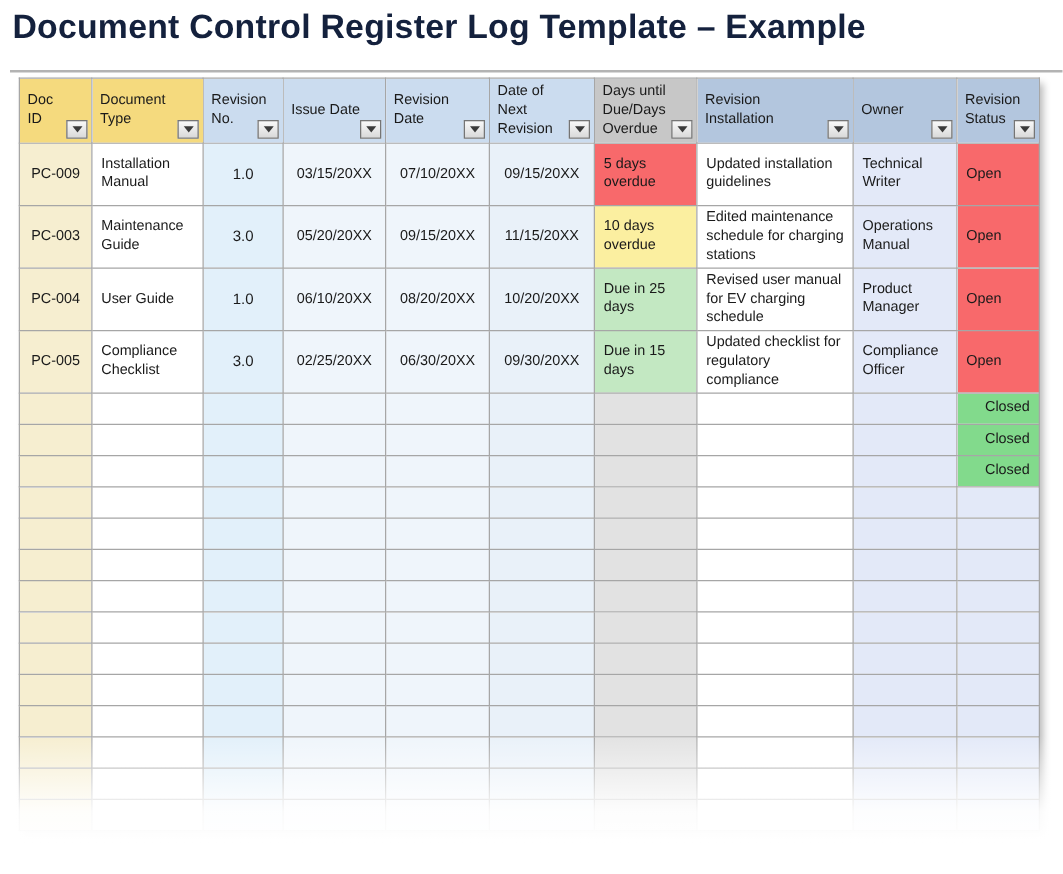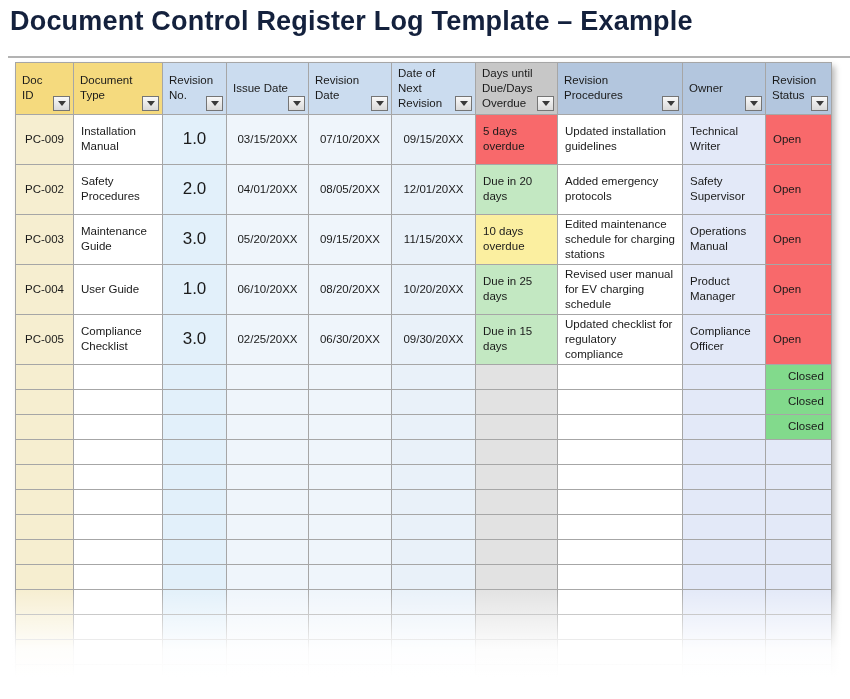--- a/index.html
+++ b/index.html
@@ -41,21 +41,21 @@
     width:0; height:0;
     border-left:4px solid transparent; border-right:4px solid transparent;
     border-top:5px solid #3a3a3a;
   }
 
   .data-row td { height:50px; }
   .short-row td { height:25px; }
   .cell { font-size:11.5px; line-height:1.3; padding:2px 5px; vertical-align:middle; }
   .a-left  { text-align:left; padding-left:7px; }
   .a-center{ text-align:center; }
-  .col-rev_no { font-size:17px; }
+  .col-rev_no { font-size:12px; }
 
   
   .h-yellow     { background:var(--header_yellow); }
   .h-blue-light { background:var(--header_blue_light); }
   .h-blue-med   { background:var(--header_blue_med); }
   .h-gray       { background:var(--header_gray); }
 
   
   .c-cream       { background:var(--cell_cream); }
   .c-white       { background:#ffffff; }
@@ -113,21 +113,21 @@
             </span></th>
           <th class="hdr h-blue-light"><span class="hlabel">Revision Date</span><span class="filter-btn">
               <span class="tri"></span>
             </span></th>
           <th class="hdr h-blue-light"><span class="hlabel">Date of Next Revision</span><span class="filter-btn">
               <span class="tri"></span>
             </span></th>
           <th class="hdr h-gray"><span class="hlabel">Days until Due/Days Overdue</span><span class="filter-btn">
               <span class="tri"></span>
             </span></th>
-          <th class="hdr h-blue-med"><span class="hlabel">Revision Procedures</span><span class="filter-btn">
+          <th class="hdr h-blue-med"><span class="hlabel">Revision Installation</span><span class="filter-btn">
               <span class="tri"></span>
             </span></th>
           <th class="hdr h-blue-med"><span class="hlabel">Owner</span><span class="filter-btn">
               <span class="tri"></span>
             </span></th>
           <th class="hdr h-blue-med"><span class="hlabel">Revision Status</span><span class="filter-btn">
               <span class="tri"></span>
             </span></th>
         </tr>
       </thead>
@@ -138,32 +138,20 @@
           <td class="cell c-blue-pale a-center col-rev_no">1.0</td>
           <td class="cell c-blue-faint a-center col-issue_date">03/15/20XX</td>
           <td class="cell c-blue-faint a-center col-rev_date">07/10/20XX</td>
           <td class="cell c-blue-faint2 a-center col-next_rev_date">09/15/20XX</td>
           <td class="cell c-gray a-left col-days v-red">5 days overdue</td>
           <td class="cell c-white a-left col-description">Updated installation guidelines</td>
           <td class="cell c-periwinkle a-left col-owner">Technical Writer</td>
           <td class="cell c-periwinkle a-left col-status v-red">Open</td>
         </tr>
         <tr class="data-row">
-          <td class="cell c-cream a-center col-doc_id">PC-002</td>
-          <td class="cell c-white a-left col-doc_type">Safety Procedures</td>
-          <td class="cell c-blue-pale a-center col-rev_no">2.0</td>
-          <td class="cell c-blue-faint a-center col-issue_date">04/01/20XX</td>
-          <td class="cell c-blue-faint a-center col-rev_date">08/05/20XX</td>
-          <td class="cell c-blue-faint2 a-center col-next_rev_date">12/01/20XX</td>
-          <td class="cell c-gray a-left col-days v-green">Due in 20 days</td>
-          <td class="cell c-white a-left col-description">Added emergency protocols</td>
-          <td class="cell c-periwinkle a-left col-owner">Safety Supervisor</td>
-          <td class="cell c-periwinkle a-left col-status v-red">Open</td>
-        </tr>
-        <tr class="data-row">
           <td class="cell c-cream a-center col-doc_id">PC-003</td>
           <td class="cell c-white a-left col-doc_type">Maintenance Guide</td>
           <td class="cell c-blue-pale a-center col-rev_no">3.0</td>
           <td class="cell c-blue-faint a-center col-issue_date">05/20/20XX</td>
           <td class="cell c-blue-faint a-center col-rev_date">09/15/20XX</td>
           <td class="cell c-blue-faint2 a-center col-next_rev_date">11/15/20XX</td>
           <td class="cell c-gray a-left col-days v-yellow">10 days overdue</td>
           <td class="cell c-white a-left col-description">Edited maintenance schedule for charging stations</td>
           <td class="cell c-periwinkle a-left col-owner">Operations Manual</td>
           <td class="cell c-periwinkle a-left col-status v-red">Open</td>

